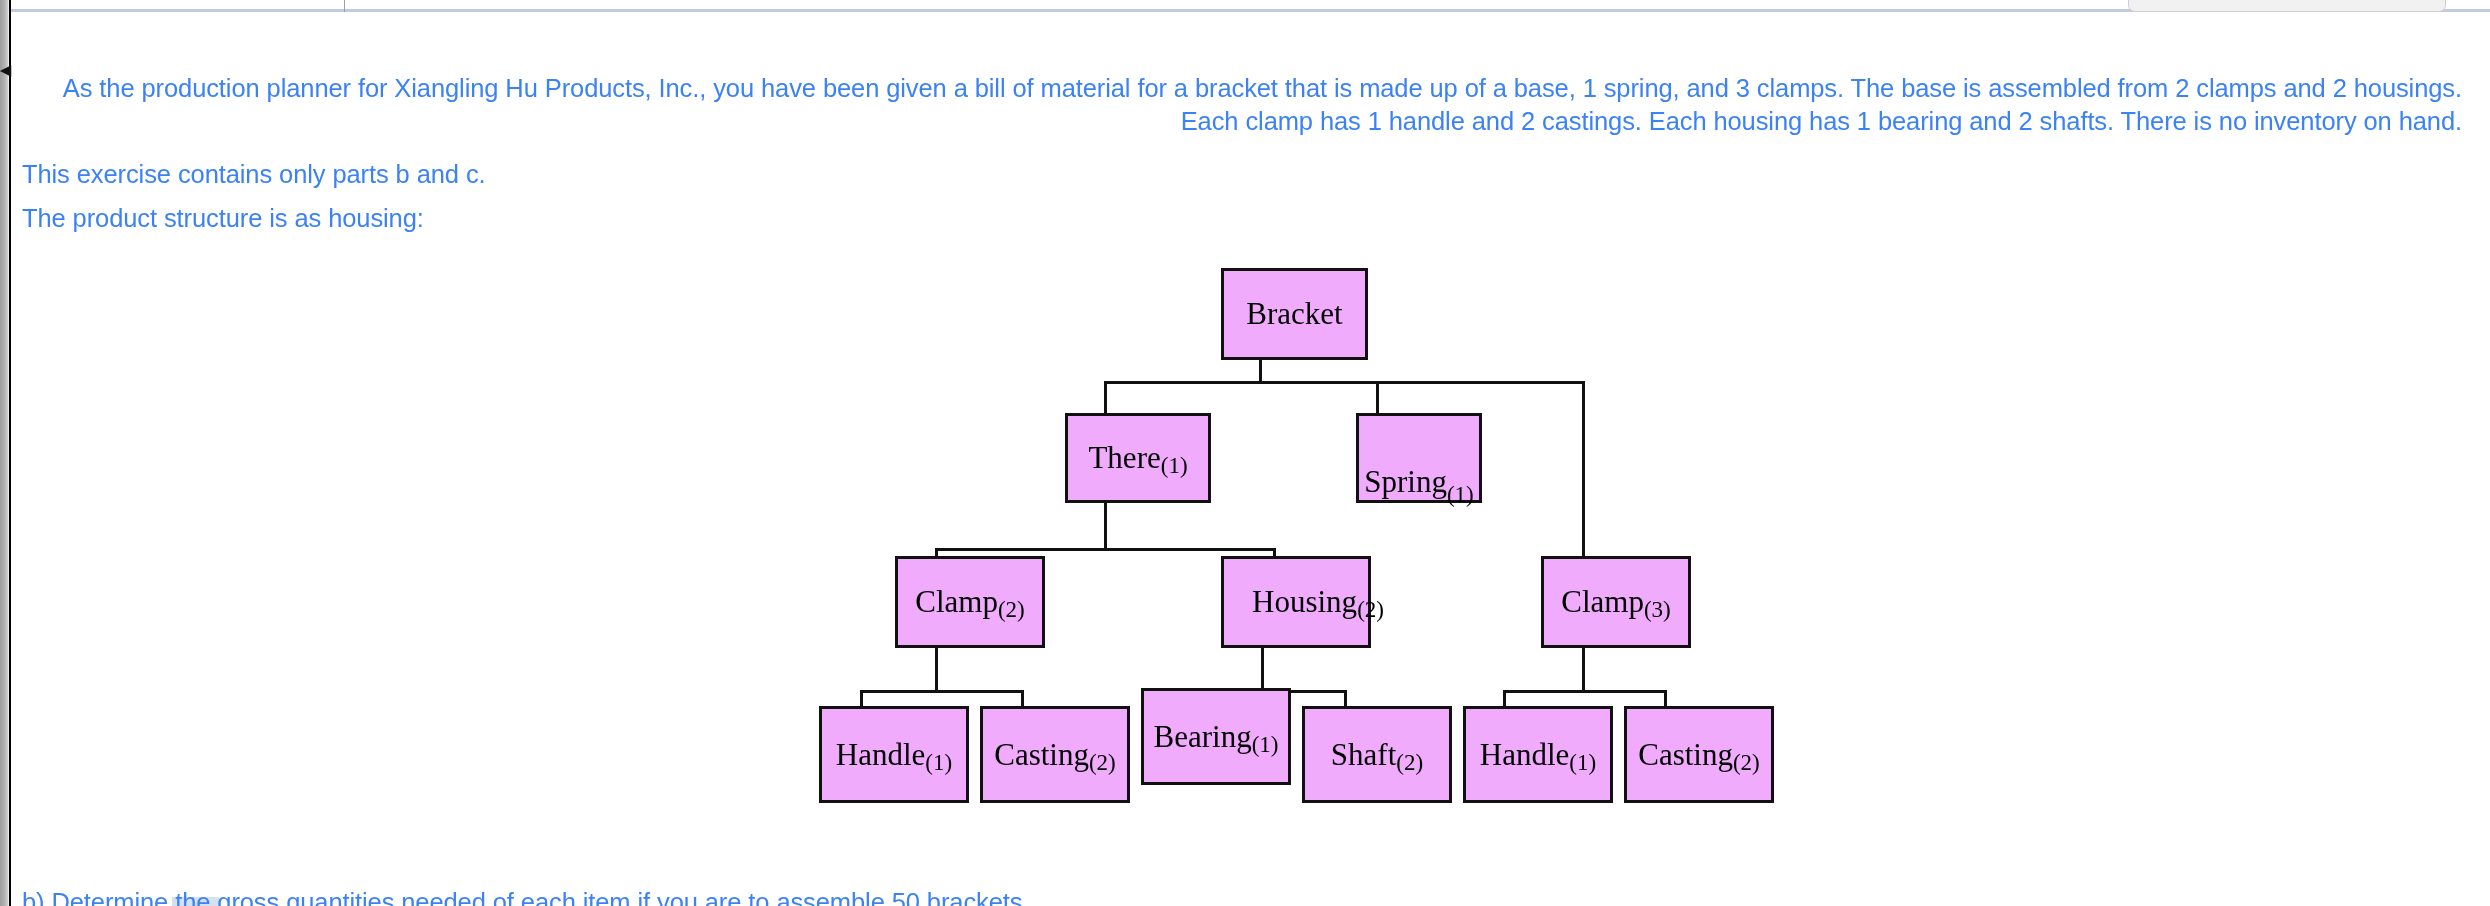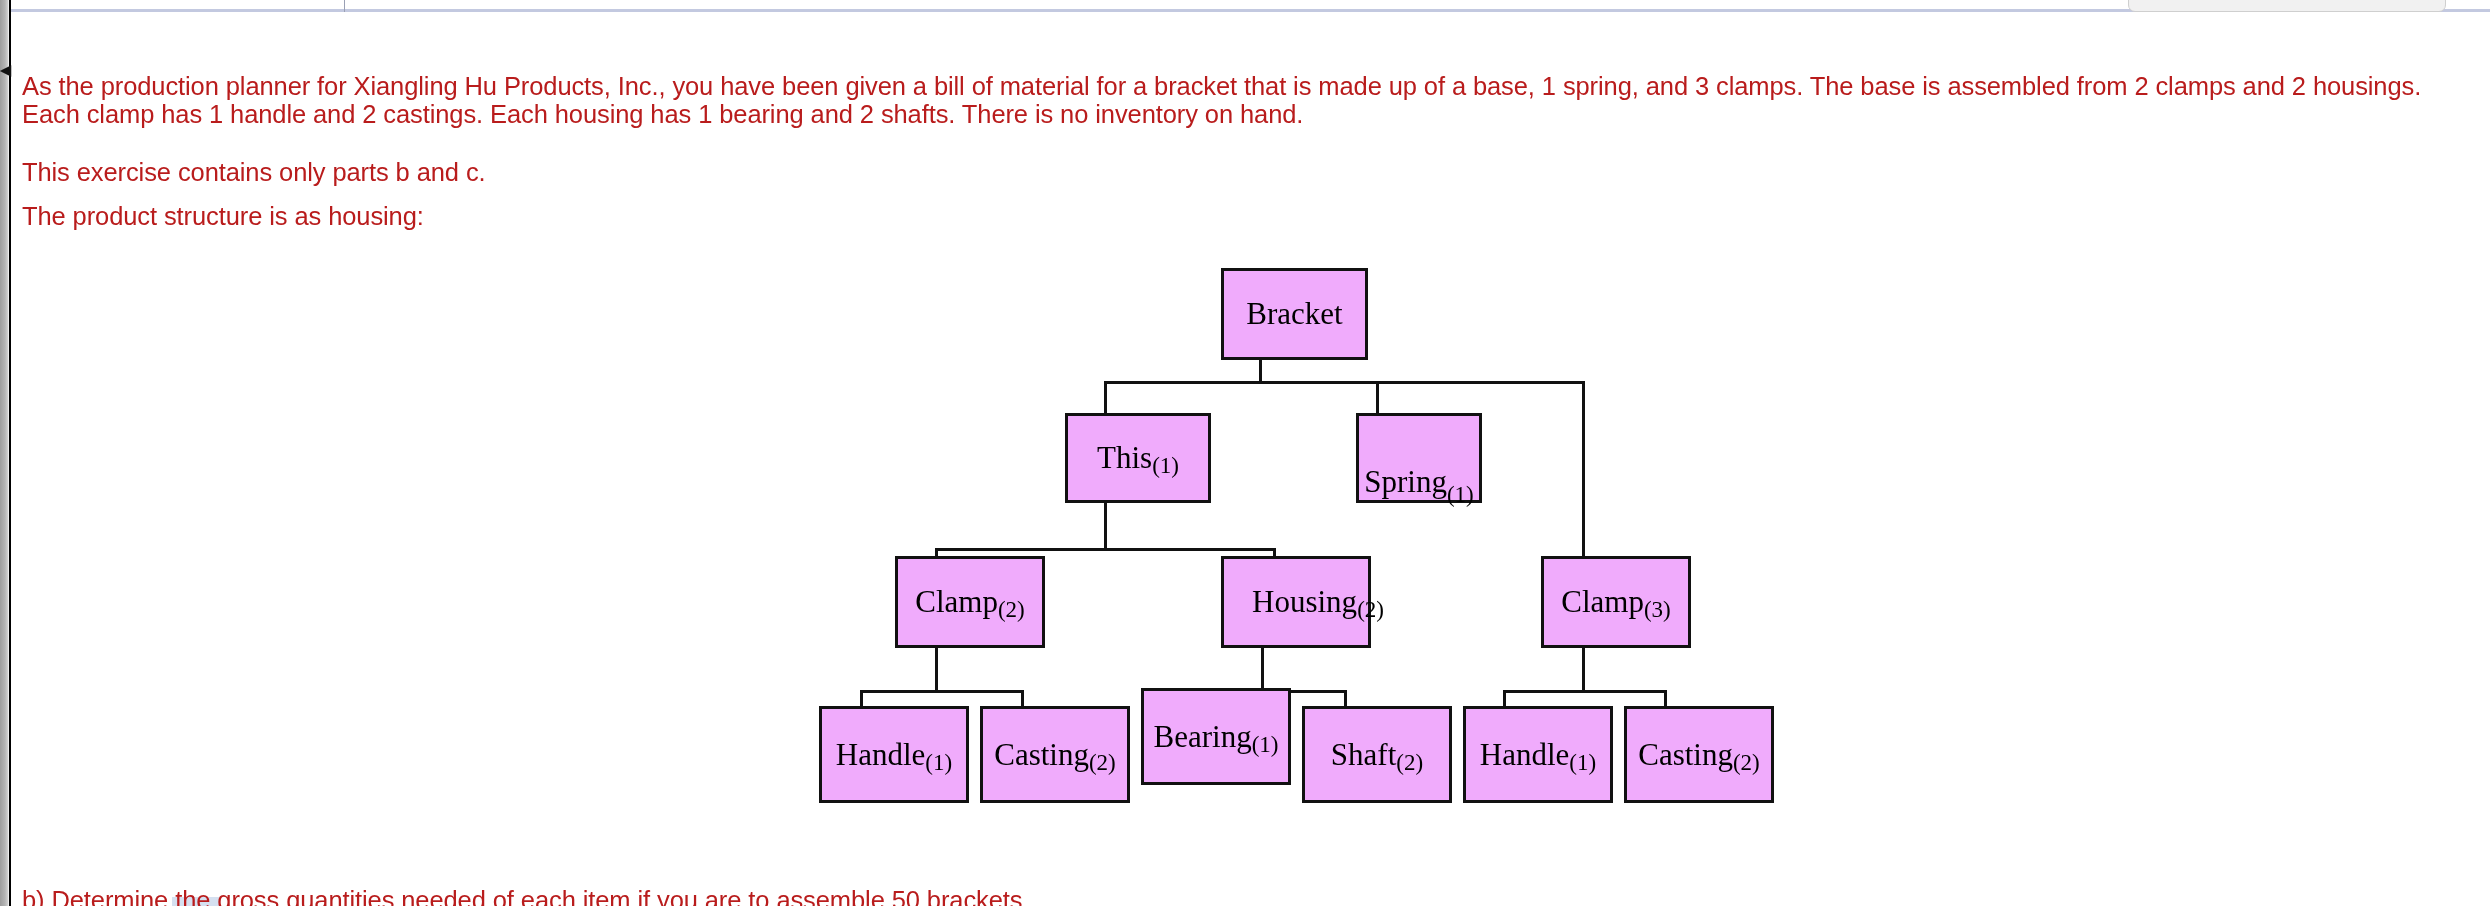--- a/index.html
+++ b/index.html
@@ -58,23 +58,24 @@
     background: #d5e0f0;
     pointer-events: auto; cursor: pointer;
   }
 
   
   .doc { position: absolute; left: 0; top: 0; width: 2490px; height: 906px; }
 
   .para {
     position: absolute;
     font-size: 25.5px;
-    line-height: 28px;
+    line-height: 33px;
     letter-spacing: -0.1px;
-    color: #b91c1c;
+    color: #3b82f6;
+    text-align: right;
   }
   #para-intro { left: 22px; top: 46px; width: 2440px; }
   #para-note  { left: 22px; top: 132px; }
   #para-lead  { left: 22px; top: 176px; }
   #para-qb    { left: 22px; top: 860px; }
 
   
   #tree {
     position: absolute;
     left: 0; top: 0;
@@ -160,21 +161,21 @@
     <div class="edge h" style="left:1503px; top:690px; width:164px;"></div>
     <div class="edge v" style="left:1503px; top:690px; height:16px;"></div>
     <div class="edge v" style="left:1664px; top:690px; height:16px;"></div>
 
     <div class="node" style="left:1188px; top:268px; width:147px; height:92px;">
       <span>Bracket</span>
         <span class="qty"></span>
     </div>
 
     <div class="node" style="left:1032px; top:413px; width:146px; height:90px;">
-      <span>This</span>
+      <span>There</span>
         <span class="qty">(1)</span>
     </div>
 
     <div class="node" style="left:1323px; top:413px; width:126px; height:90px;align-items:flex-end;">
       <span>Spring</span>
         <span class="qty">(1)</span>
     </div>
 
     <div class="node" style="left:1508px; top:556px; width:150px; height:92px;">
       <span>Clamp</span>

